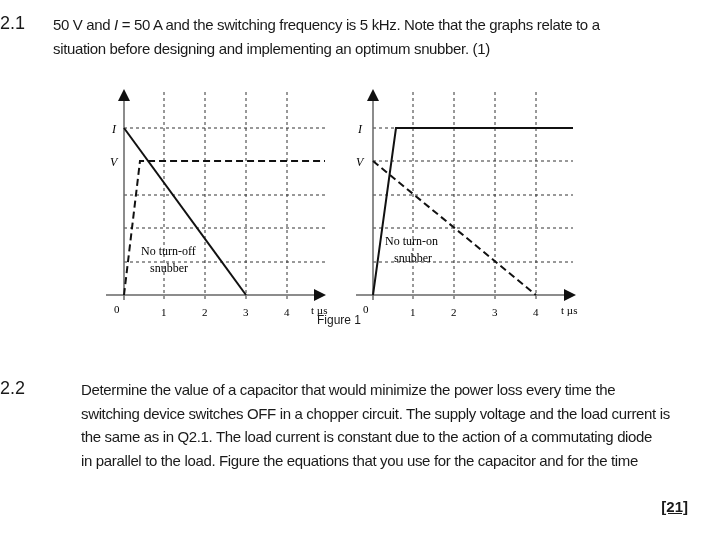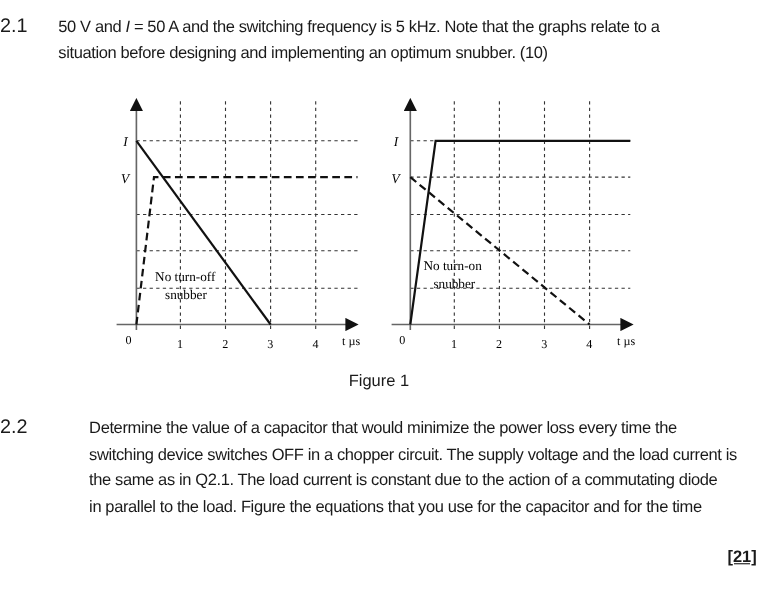--- a/index.html
+++ b/index.html
@@ -2,31 +2,31 @@
 <html><head>
 <meta charset="utf-8">
 <style>
   html, body { margin:0; padding:0; background:#ffffff; }
   body { width:713px; height:537px; position:relative; overflow:hidden;
          font-family:"Liberation Sans", sans-serif; color:#1a1a1a; }
   .qnum { position:absolute; left:0; font-size:18px; }
   .para { position:absolute; left:53px; width:650px; font-size:15px; line-height:23.5px; letter-spacing:-0.35px; }
   .para i { font-style:italic; }
   #figure { position:absolute; left:0; top:0; }
-  .caption { position:absolute; left:317px; top:338px; font-size:15px; }
+  .caption { position:absolute; left:317px; top:313px; font-size:12px; }
   .marks { position:absolute; right:25px; top:498px; font-size:15px; font-weight:bold;text-decoration:underline; }
   svg text { font-family:"Liberation Serif", serif; }
 </style>
 </head>
 <body>
 
 <div class="qnum" style="top:13px;">2.1</div>
 <div class="para" style="top:13px;">
   <div><span>50 V and </span><i>I</i><span> = 50 A and the switching frequency is 5 kHz.  Note that the graphs relate to a</span></div>
-  <div>situation before designing and implementing an optimum snubber. (10)</div>
+  <div>situation before designing and implementing an optimum snubber. (1)</div>
 </div>
 
 <svg id="figure" width="713" height="340">
   <defs>
     <marker id="arr" markerWidth="8" markerHeight="8" refX="4" refY="4" orient="auto">
       <path d="M0,0 L8,4 L0,8 Z" fill="#111"></path>
     </marker>
   </defs>
 
   <g>

